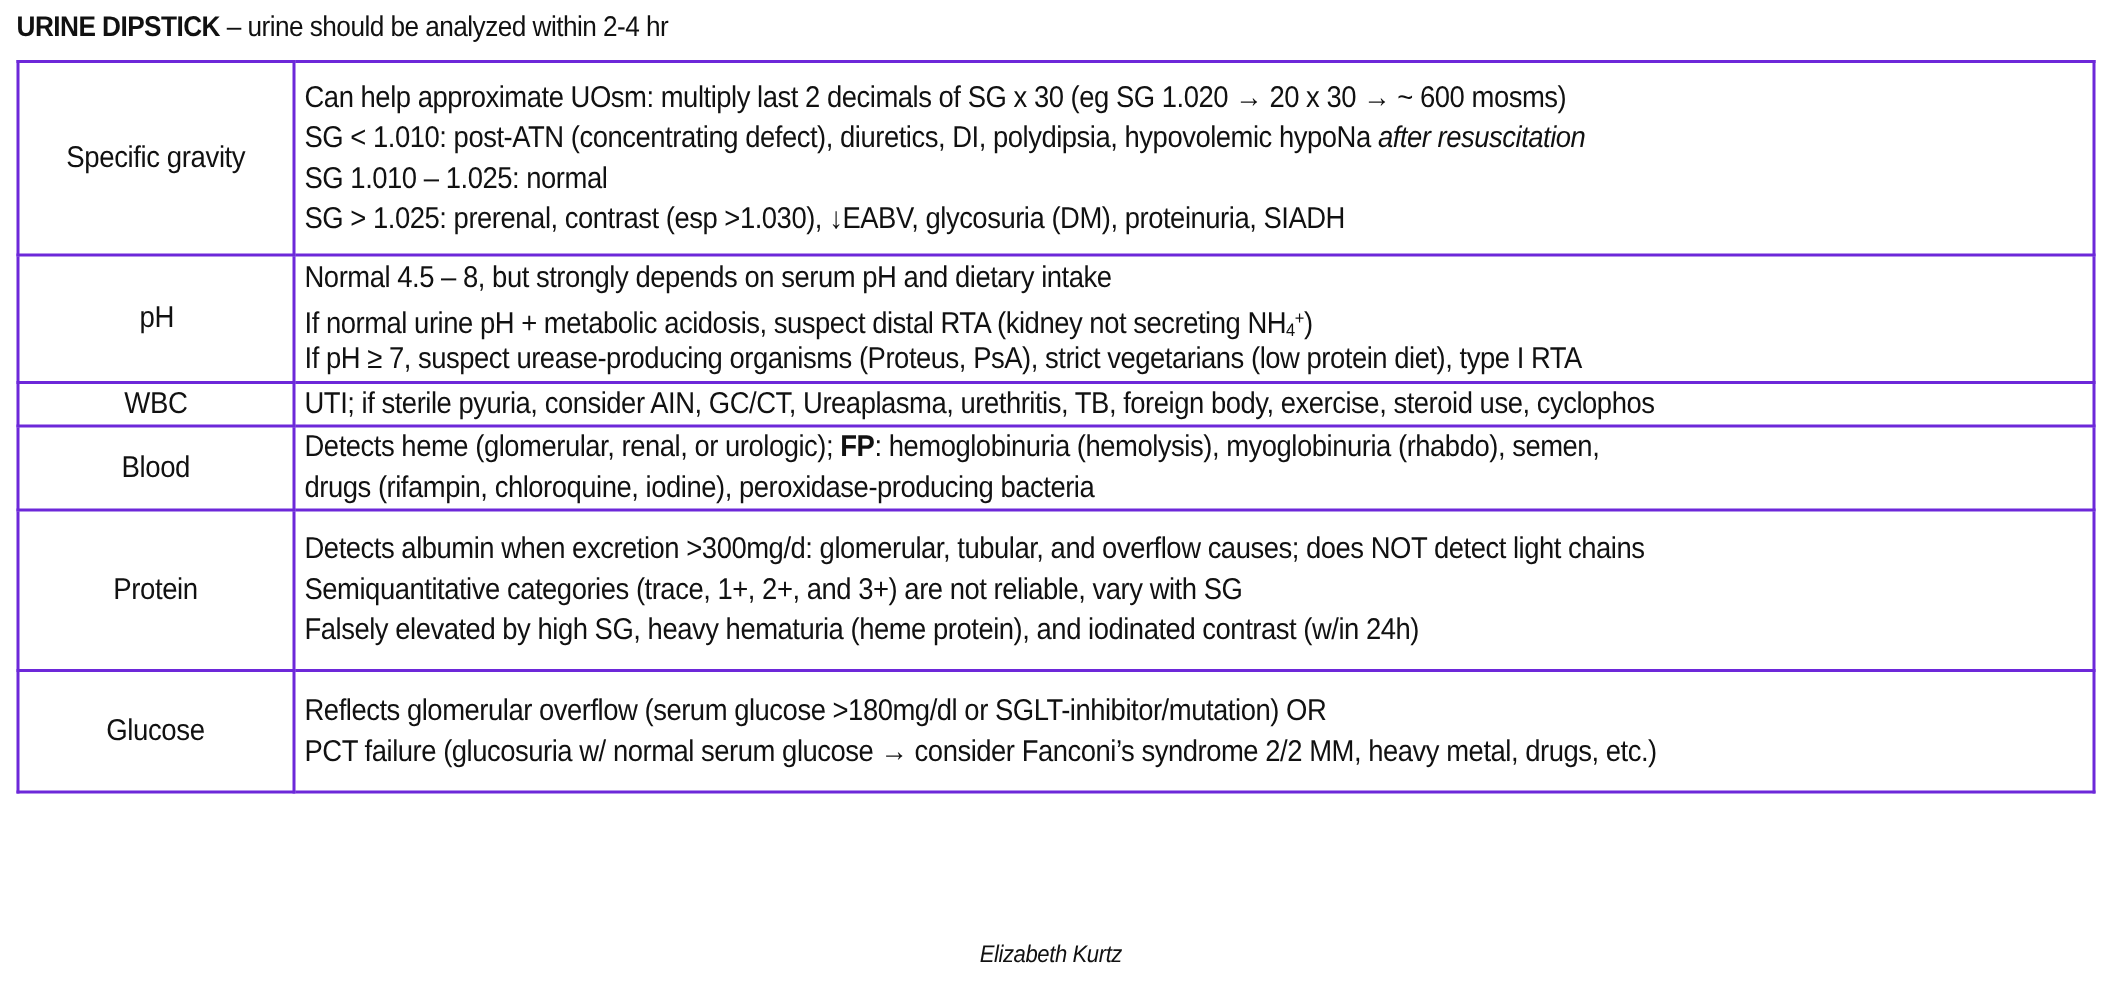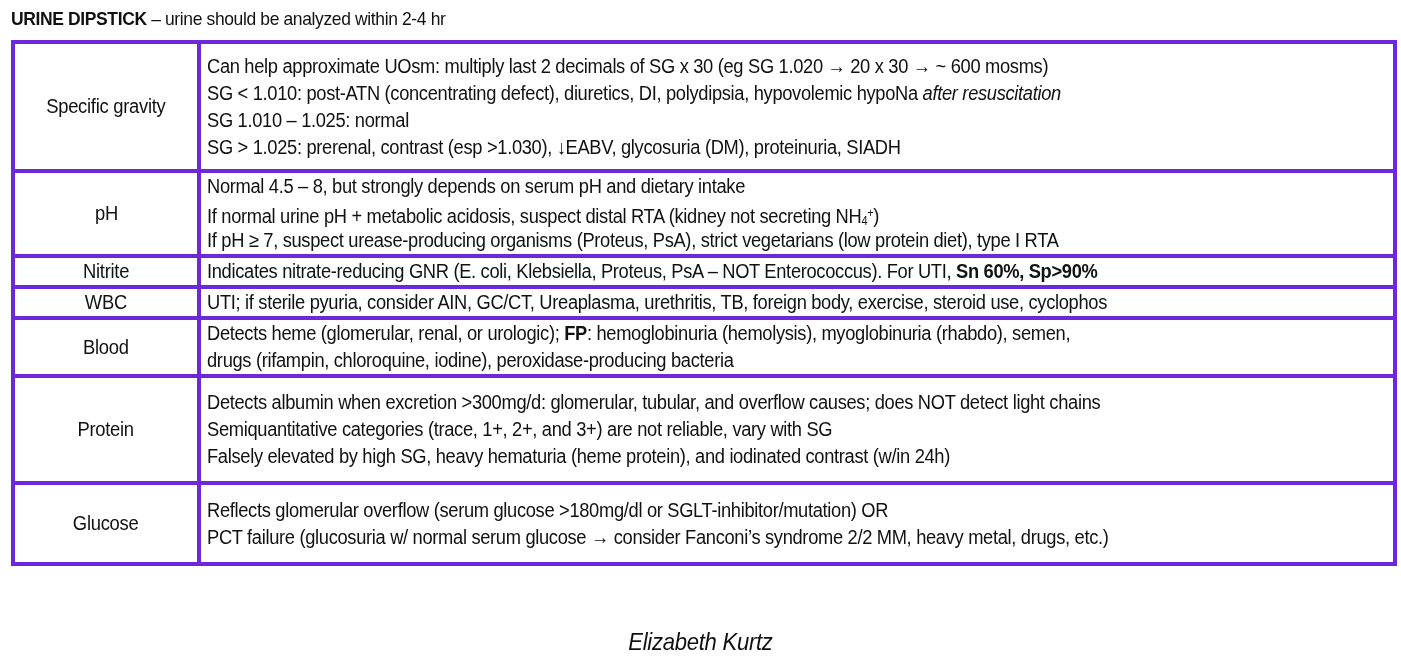--- a/index.html
+++ b/index.html
@@ -31,21 +31,21 @@
     }
     table.dipstick {
       position: absolute;
       left: 11px;
       top: 40px;
       width: 1386px;
       border-collapse: collapse;
       table-layout: fixed;
     }
     table.dipstick td {
-      border: 4px solid #6d28d9;
+      border: 2px solid #6d28d9;
       padding: 0;
       vertical-align: middle;
     }
     td.param-cell {
       width: 182px;
       text-align: center;
       font-size: 20px;
       letter-spacing: -0.3px;
     }
     td.param-cell span {
@@ -69,21 +69,21 @@
     .desc-line sub, .desc-line sup { font-size: 12px; }
     .desc-line sub { vertical-align: -2px; }
     .desc-line sup { vertical-align: 6px; }
     .footer-author {
       position: absolute;
       left: 0;
       width: 1401px;
       top: 628px;
       text-align: center;
       font-style: italic;
-      font-size: 24px;
+      font-size: 16px;
       letter-spacing: -0.3px;
     }
     .footer-author span {
       display: inline-block;
       transform: scaleX(0.92);
     }
   </style>
 </head>
 <body>
 
@@ -107,26 +107,20 @@
   <tr style="height: 85px;">
     <td class="param-cell"><span>pH</span></td>
     <td class="desc-cell">
           <div class="desc-line"><span>Normal 4.5 – 8, but strongly depends on serum pH and dietary intake</span></div>
           <div class="desc-line"><span>If normal urine pH + metabolic acidosis, suspect distal RTA (kidney not secreting NH</span><sub>4</sub><sup>+</sup><span>)</span></div>
           <div class="desc-line"><span>If pH ≥ 7, suspect urease-producing organisms (Proteus, PsA), strict vegetarians (low protein diet), type I RTA</span></div>
         </td>
   </tr>
 
 
-  <tr style="height: 27px;">
-    <td class="param-cell"><span>Nitrite</span></td>
-    <td class="desc-cell">
-          <div class="desc-line"><span>Indicates nitrate-reducing GNR (E. coli, Klebsiella, Proteus, PsA – NOT Enterococcus). For UTI, </span><b>Sn 60%, Sp&gt;90%</b></div>
-        </td>
-  </tr>
 
   <tr style="height: 28px;">
     <td class="param-cell"><span>WBC</span></td>
     <td class="desc-cell">
           <div class="desc-line"><span>UTI; if sterile pyuria, consider AIN, GC/CT, Ureaplasma, urethritis, TB, foreign body, exercise, steroid use, cyclophos</span></div>
         </td>
   </tr>
 
   <tr style="height: 54px;">
     <td class="param-cell"><span>Blood</span></td>

